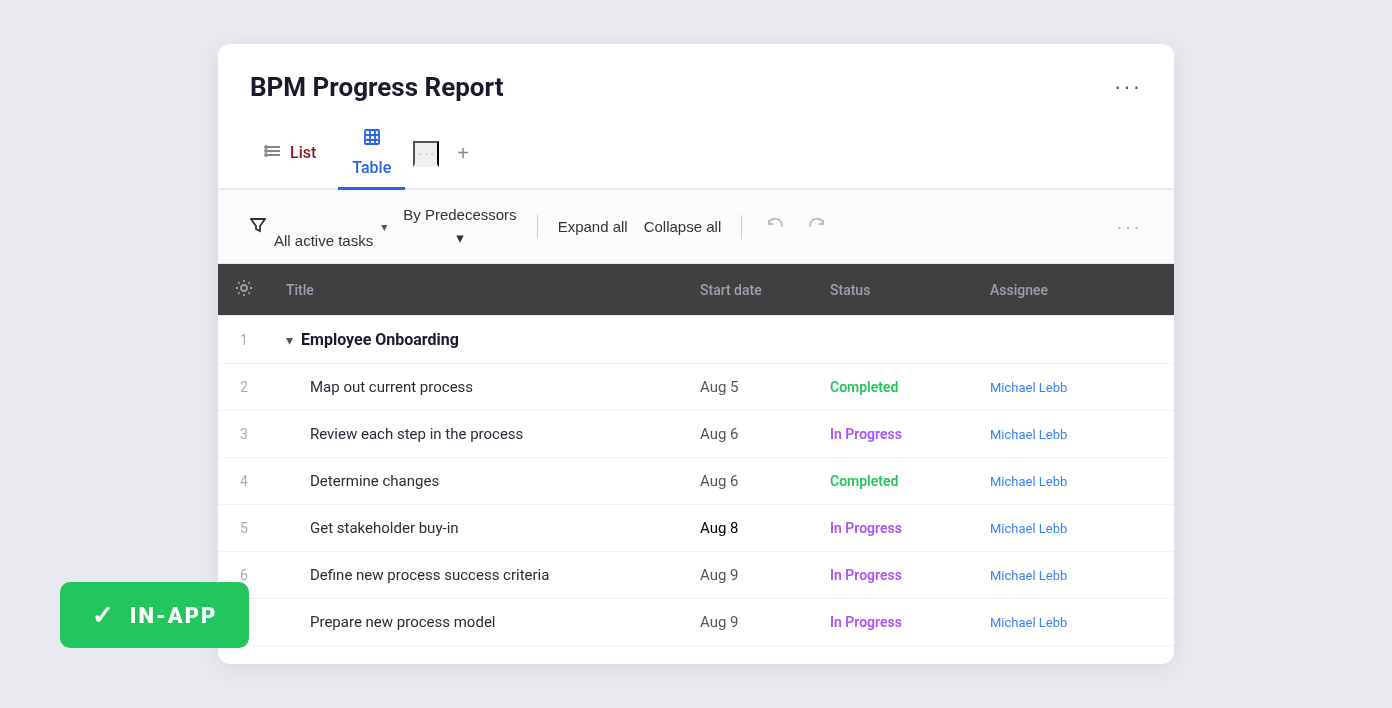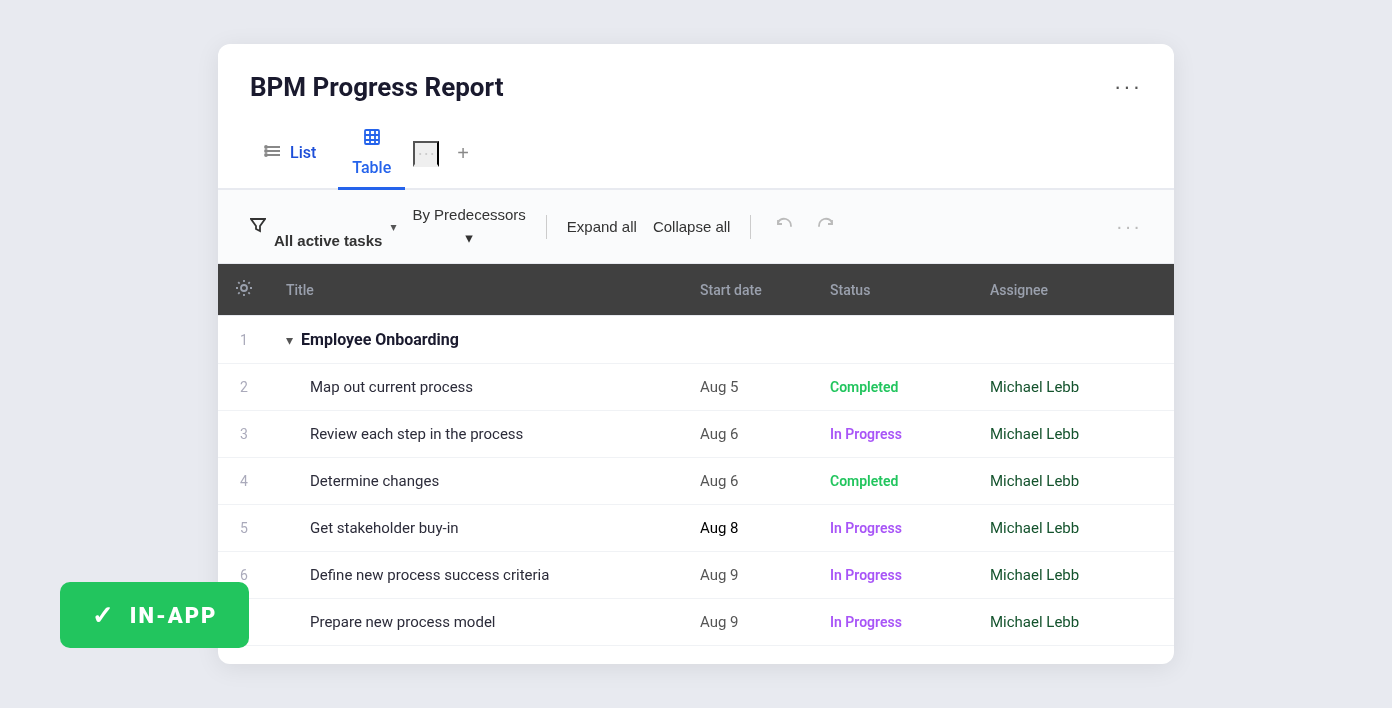--- a/index.html
+++ b/index.html
@@ -47,21 +47,21 @@
       gap: 8px;
       padding: 0 32px;
       border-bottom: 2px solid #e8eaf0;
     }
     .tab {
       display: flex;
       align-items: center;
       gap: 8px;
       padding: 10px 14px;
       font-size: 16px;
-      color: #1d4ed8;
+      color: #7f1d1d;
       cursor: pointer;
       border-bottom: 3px solid transparent;
       margin-bottom: -2px;
       font-weight: 500;
     }
     .tab.active {
       color: #2563eb;
       border-bottom: 3px solid #2563eb;
       flex-direction: column;
     }
@@ -100,21 +100,21 @@
       font-size: 15px;
       color: #333;
       font-weight: 500;
     }
     .filter-icon {
       color: #444;
       font-size: 16px;
     }
     .filter-label {
       font-size: 15px;
-      font-weight: 700;
+      font-weight: 400;
       margin-top: 28px;
     }
     .filter-chevron {
       font-size: 12px;
       color: #555;
     }
     .group-btn {
       display: flex;
       align-items: center;
       gap: 6px;
@@ -220,22 +220,22 @@
       color: #22c55e;
       font-weight: 600;
       font-size: 14px;
     }
     .status-inprogress {
       color: #a855f7;
       font-weight: 600;
       font-size: 14px;
     }
     .assignee-text {
-      font-size: 15px;
-      color: #14532d;
+      font-size: 13px;
+      color: #3b82f6;
     }
     
     .in-app-badge {
       position: fixed;
       bottom: 60px;
       left: 60px;
       background: #22c55e;
       color: #fff;
       font-size: 22px;
       font-weight: 900;

